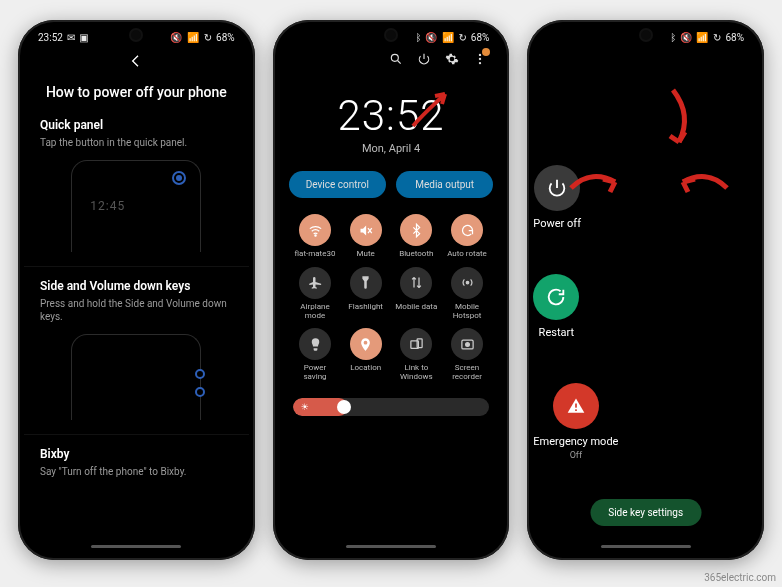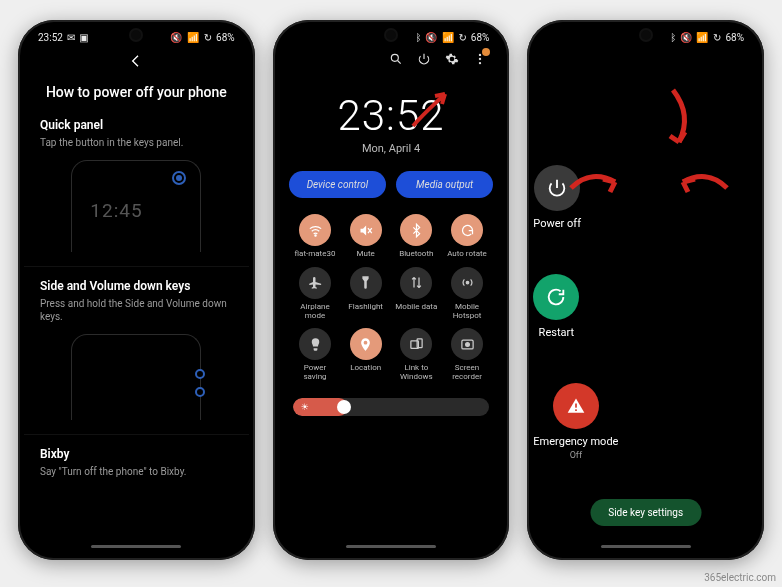--- a/index.html
+++ b/index.html
@@ -39,37 +39,37 @@
   .back-icon svg { width: 16px; height: 16px; }
   .section { padding: 10px 16px 12px; }
   .section h4 { font-size: 12px; font-weight: 600; margin-bottom: 4px; }
   .section p { font-size: 10px; color: #9a9a9a; line-height: 1.35; }
   .mock {
     margin: 10px auto 0; width: 130px; height: 92px;
     border: 1.5px solid #2b2b2b; border-bottom: none;
     border-radius: 16px 16px 0 0; position: relative;
     overflow: hidden;
   }
-  .mock .m-time { position: absolute; top: 38px; left: 18px; color: #555; font-size: 19px; letter-spacing: 1px; }
+  .mock .m-time { position: absolute; top: 38px; left: 18px; color: #555; font-size: 12px; letter-spacing: 1px; }
   .mock .m-dot { position: absolute; top: 10px; right: 14px; width: 14px; height: 14px; border-radius: 50%; border: 2px solid #2d5fb8; display:flex;align-items:center;justify-content:center;}
   .mock .m-dot::after{content:"";width:6px;height:6px;border-radius:50%;background:#2d5fb8;}
   .mock-b { margin-top:10px; width:130px; height:86px; border:1.5px solid #2b2b2b; border-bottom:none; border-radius:16px 16px 0 0; position:relative; margin-left:auto;margin-right:auto;}
   .mock-b .side-dot{position:absolute; right:-5px; width:10px;height:10px;border-radius:50%; background:#000; border:2px solid #2d5fb8;}
   .divider{height:1px;background:#111;margin:2px 0;}
   .navbar { position:absolute; bottom:6px; left:50%; transform:translateX(-50%); width:90px; height:3px; border-radius:2px; background:#555;}
 
   
   .qp-icons { display:flex; gap:14px; justify-content:flex-end; padding:6px 16px 0; }
   .qp-icons .i { width:14px; height:14px; color:#ddd; }
   .red-arrow { position:absolute; pointer-events:none; }
   .clock-big { text-align:center; margin-top:26px; }
   .clock-big .t { font-size:42px; font-weight:300; letter-spacing:1px; }
   .clock-big .d { font-size:11px; color:#bbb; margin-top:2px; }
   .chips { display:flex; gap:10px; justify-content:center; margin:16px 10px 10px; }
-  .chip { flex:1; background:#1d4ed8; border-radius:18px; text-align:center; font-size:10px; padding:8px 4px; color:#ddd;font-style:italic;}
+  .chip { flex:1; background:#0369a1; border-radius:18px; text-align:center; font-size:10px; padding:8px 4px; color:#ddd;}
   .tiles { display:grid; grid-template-columns:repeat(4,1fr); gap:8px 6px; padding:6px 14px; }
   .tile { text-align:center; }
   .tile .circ { width:32px; height:32px; border-radius:50%; margin:0 auto 4px; display:flex; align-items:center; justify-content:center; background:#2e2e2e; }
   .tile .circ.on{ background:#e49a7a; }
   .tile .circ svg{ width:15px;height:15px; }
   .tile .lbl { font-size:8px; color:#bbb; line-height:1.1; }
   .bright { margin:10px 14px 0; height:18px; background:#2a2a2a; border-radius:10px; position:relative; overflow:hidden;}
   .bright .fill{position:absolute;left:0;top:0;bottom:0;width:28%;background:#d65a4a;border-radius:10px;}
   .bright .thumb{position:absolute;left:26%;top:50%;transform:translate(-50%,-50%);width:14px;height:14px;border-radius:50%;background:#fff;}
   .bright .sun{position:absolute;left:8px;top:50%;transform:translateY(-50%);font-size:9px;color:#fff;}
@@ -113,21 +113,21 @@
         <span class="back-icon">
           <svg viewBox="0 0 24 24" fill="none" stroke="#fff" stroke-width="2">
               <path d="M15 4 L7 12 L15 20"></path>
             </svg>
         </span>
         <span>How to power off your phone</span>
       </div>
 
       <div class="section">
         <h4>Quick panel</h4>
-        <p>Tap the button in the keys panel.</p>
+        <p>Tap the button in the quick panel.</p>
         <div class="mock">
           <div class="m-dot"></div>
           <div class="m-time">12:45</div>
         </div>
       </div>
 
       <div class="divider"></div>
 
       <div class="section">
         <h4>Side and Volume down keys</h4>

